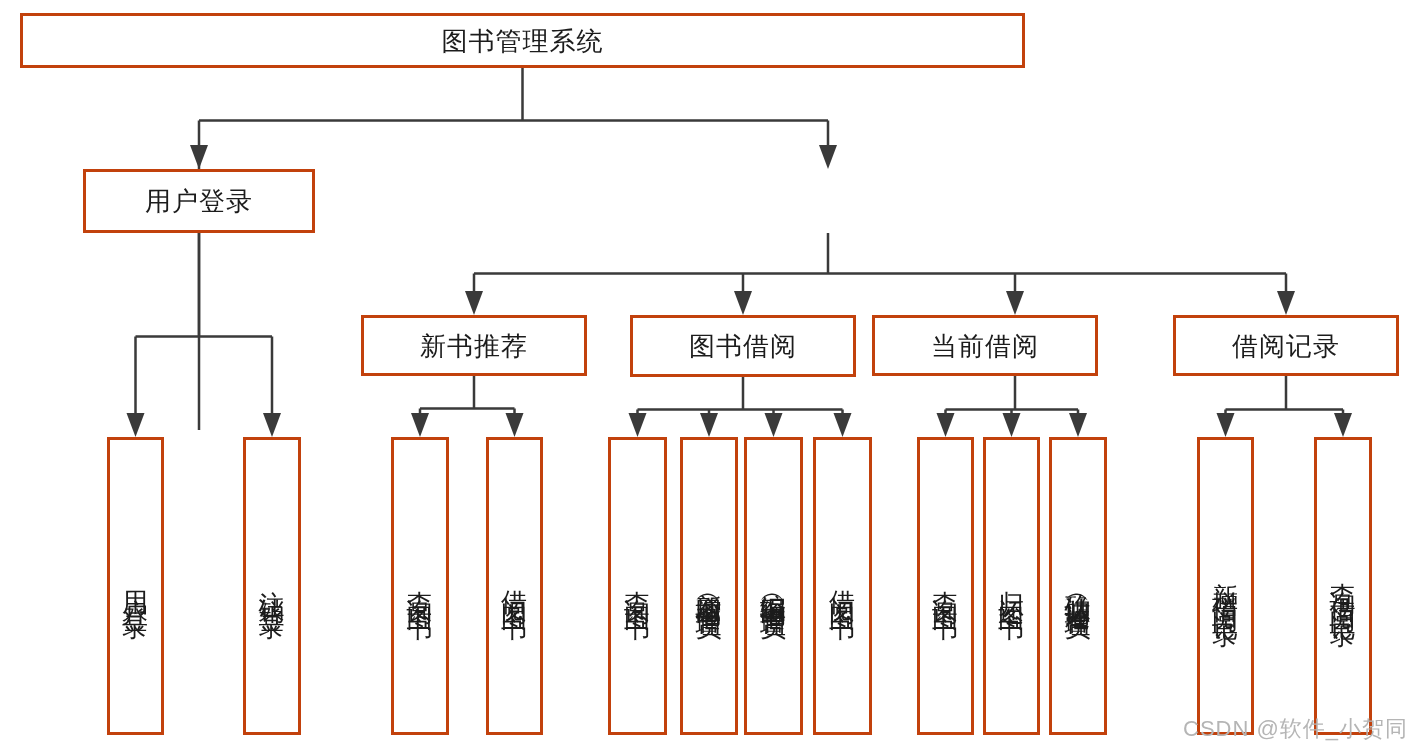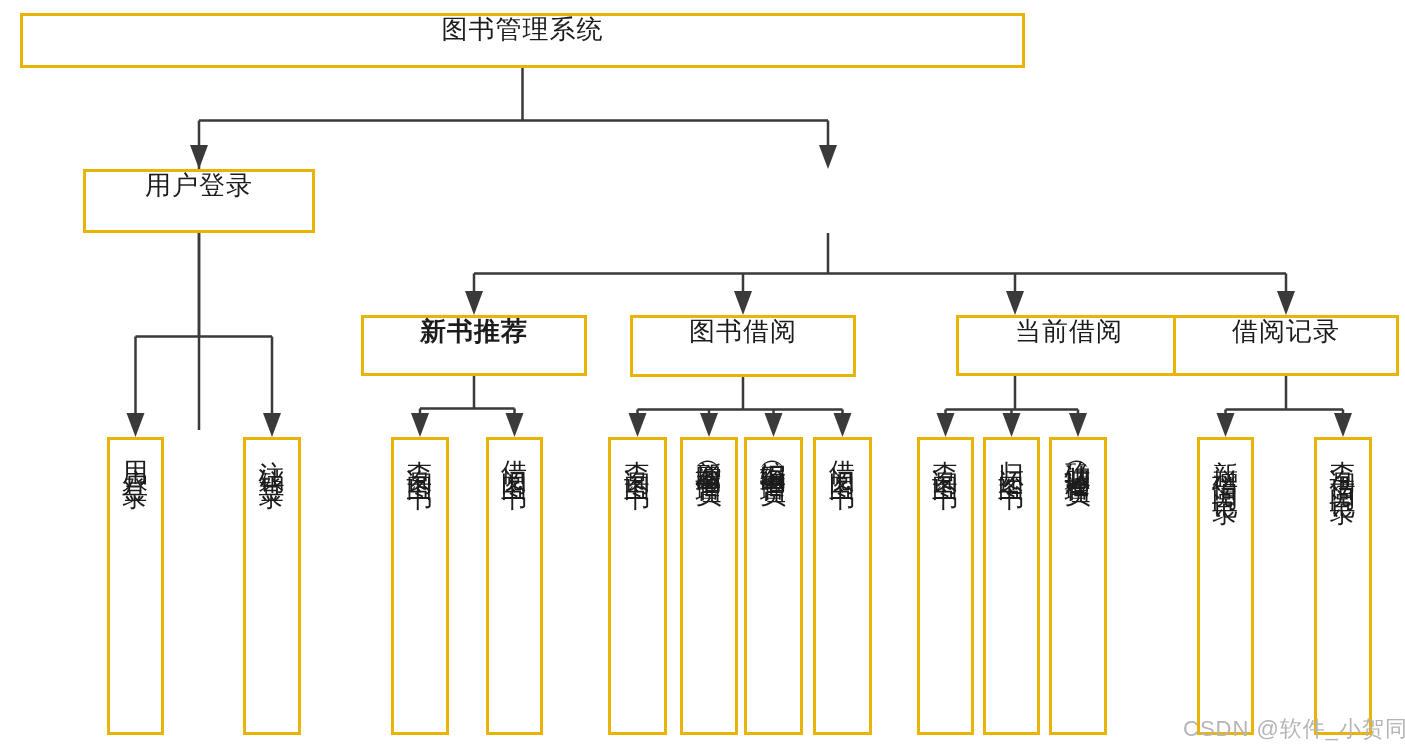--- a/index.html
+++ b/index.html
@@ -18,22 +18,23 @@
   #connectors {
     position: absolute;
     left: 0;
     top: 0;
     pointer-events: none;
   }
   .node {
     position: absolute;
     box-sizing: border-box;
     background: #ffffff;
-    border: 3px solid #eab308;
+    border: 3px solid #c2410c;
     display: flex;
+    align-items: center;
     justify-content: center;
     z-index: 1;
   }
   .node .label {
     color: #1c1c1c;
     font-size: 26px;
     letter-spacing: 1px;
     white-space: nowrap;
     line-height: 1;
   }
@@ -109,27 +110,27 @@
   </svg>
 
   <div class="node h" style="left:20px; top:13px; width:1005px; height:55px;">
     <span class="label">图书管理系统</span>
   </div>
 
   <div class="node h" style="left:83px; top:169px; width:232px; height:64px;">
     <span class="label">用户登录</span>
   </div>
 
-  <div class="node h" style="left:361px; top:315px; width:226px; height:61px;font-weight:bold;">
+  <div class="node h" style="left:361px; top:315px; width:226px; height:61px;">
     <span class="label">新书推荐</span>
   </div>
   <div class="node h" style="left:630px; top:315px; width:226px; height:62px;">
     <span class="label">图书借阅</span>
   </div>
-  <div class="node h" style="left:956px; top:315px; width:226px; height:61px;">
+  <div class="node h" style="left:872px; top:315px; width:226px; height:61px;">
     <span class="label">当前借阅</span>
   </div>
   <div class="node h" style="left:1173px; top:315px; width:226px; height:61px;">
     <span class="label">借阅记录</span>
   </div>
 
   <div class="node v" style="left:107px; top:437px; width:57px; height:298px;">
     <span class="label">用户登录</span>
   </div>
   <div class="node v" style="left:243px; top:437px; width:58px; height:298px;">

